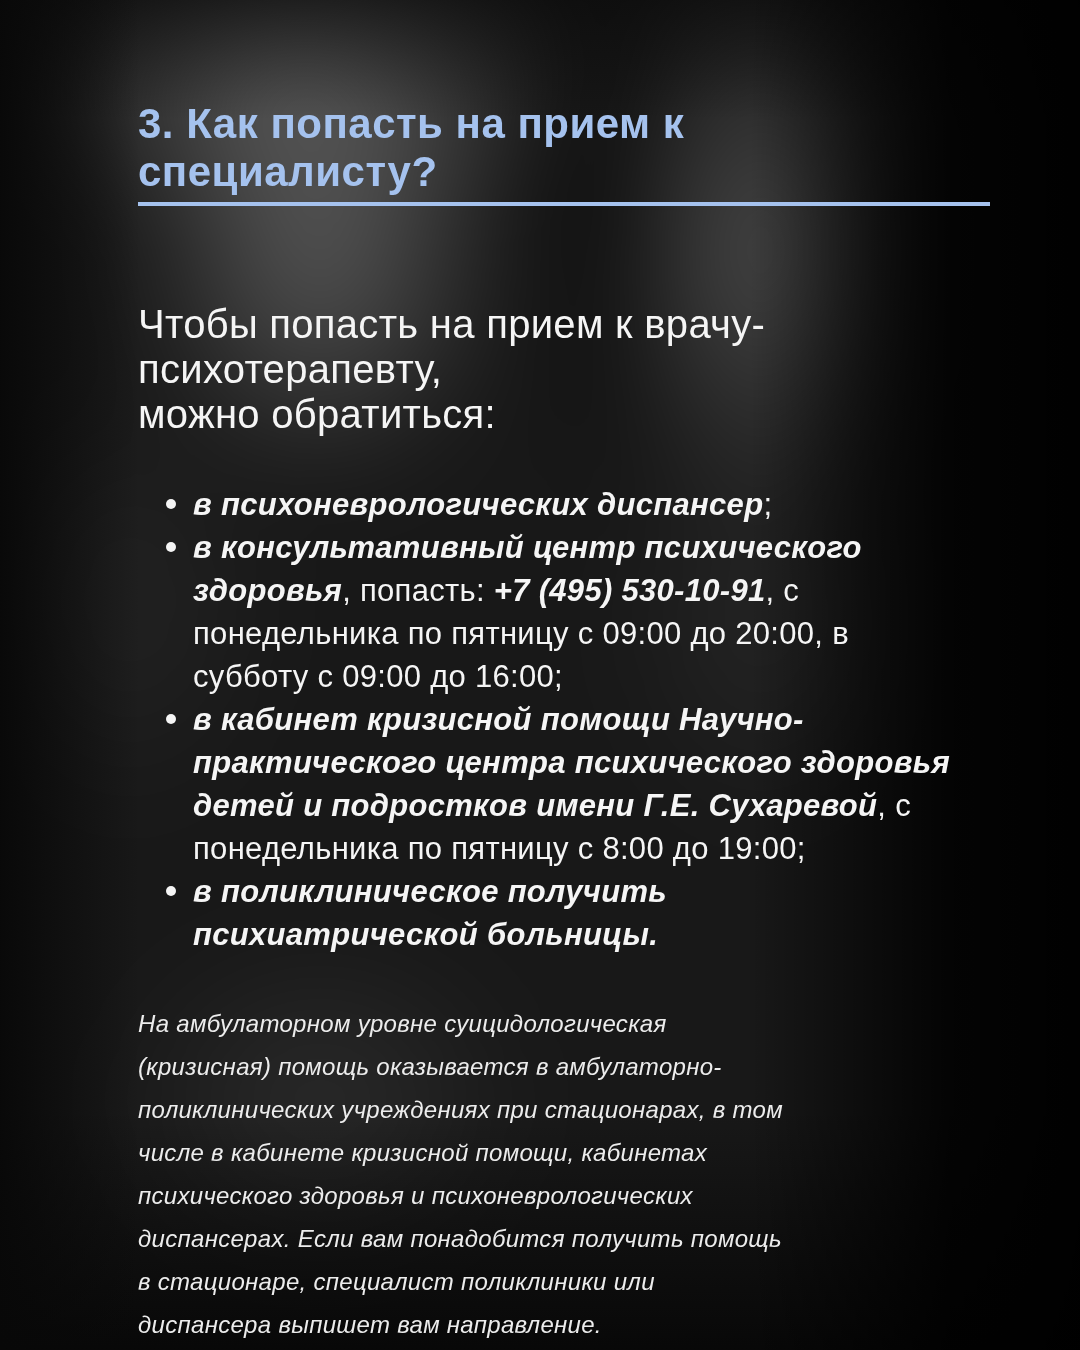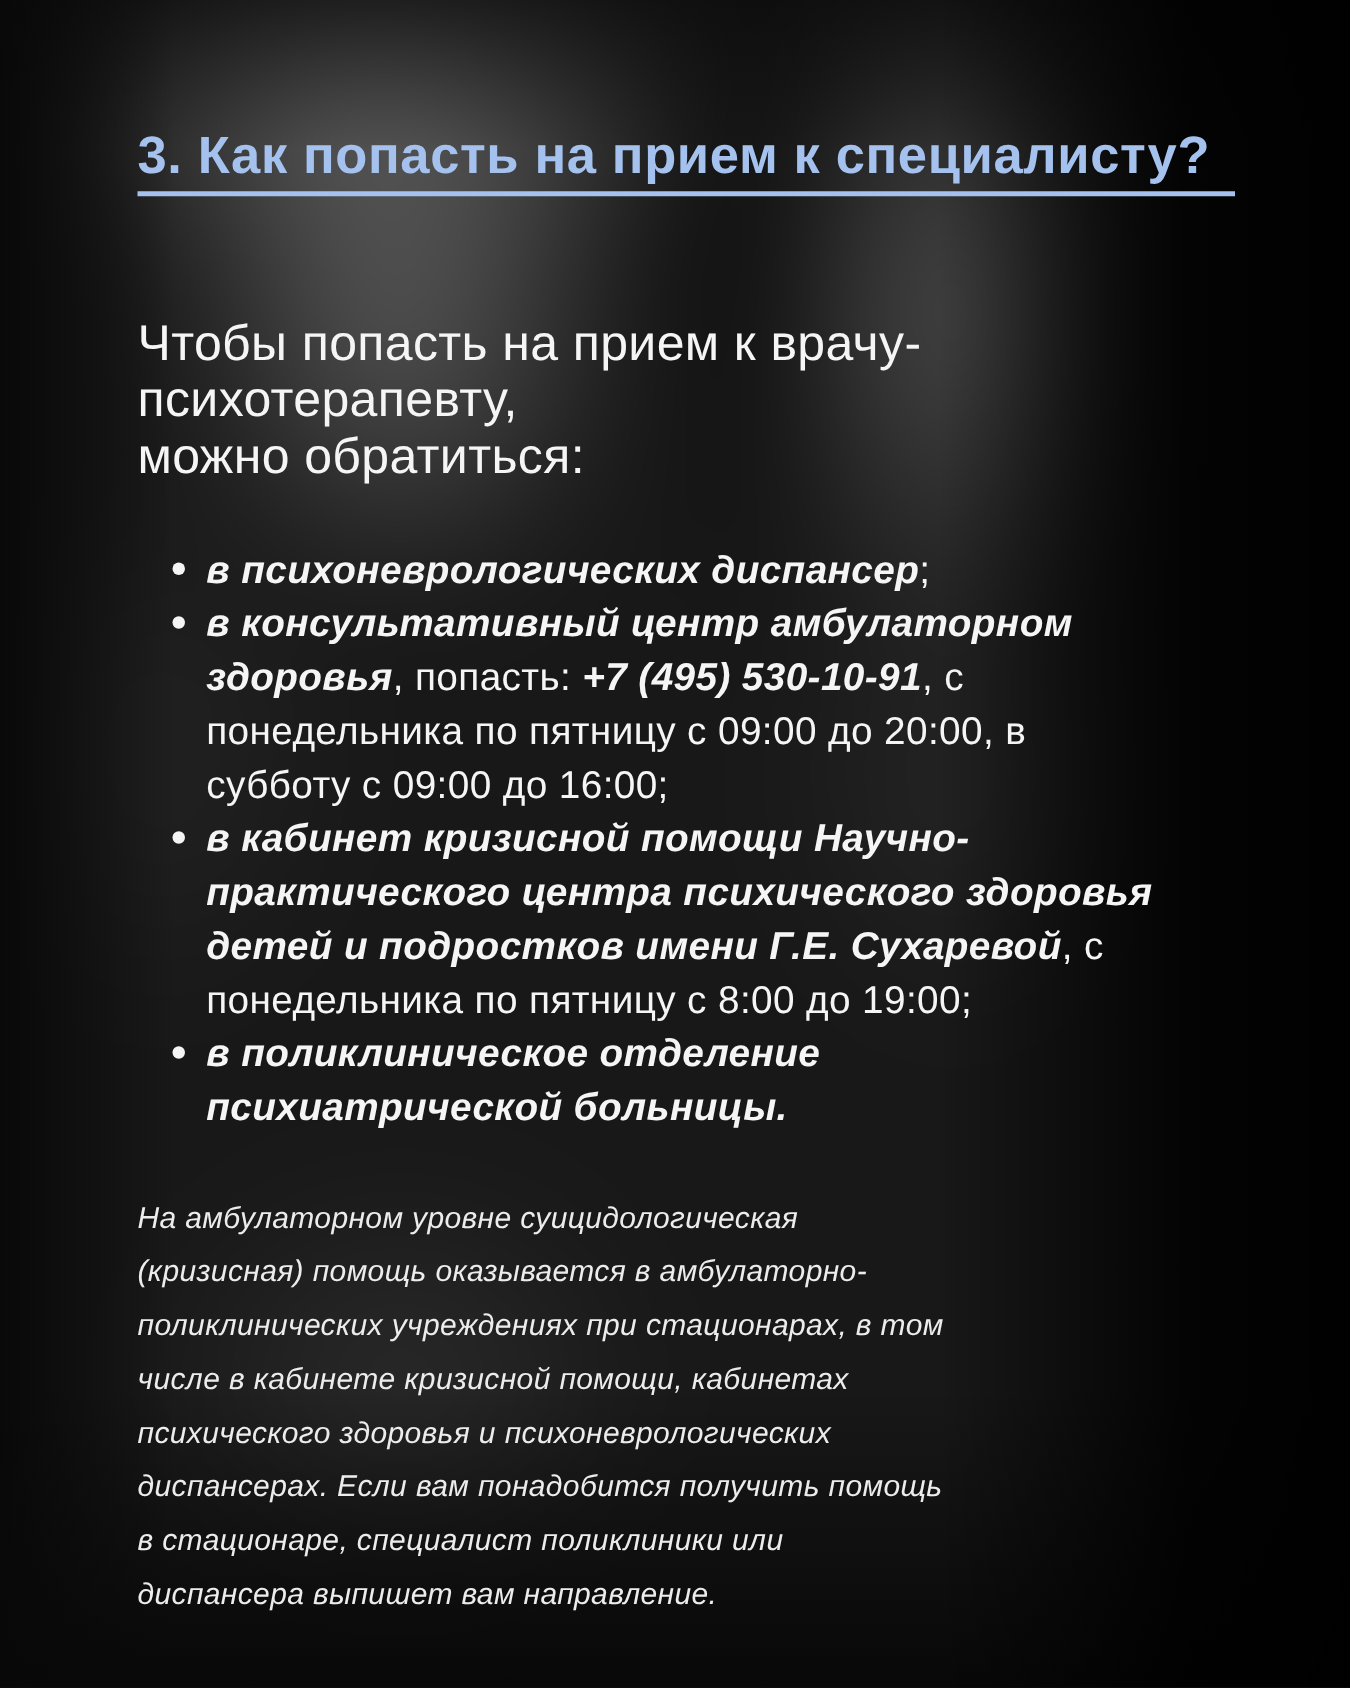--- a/index.html
+++ b/index.html
@@ -29,21 +29,21 @@
   
   .shade {
     position: absolute;
     inset: 0;
     background-image:
       linear-gradient(90deg, rgba(8,8,8,0.95) 0px, rgba(8,8,8,0) 140px),
       linear-gradient(270deg, rgba(0,0,0,0.97) 0px, rgba(0,0,0,0.85) 130px, rgba(0,0,0,0) 330px),
       linear-gradient(0deg, rgba(4,4,4,0.8) 0px, rgba(4,4,4,0) 240px),
       linear-gradient(180deg, rgba(6,6,6,0.45) 0px, rgba(6,6,6,0) 120px);
   }
-  .content { position: relative; z-index: 2; }
+  .content { position: relative; z-index: 2; margin-left: 28px; }
 
   .title {
     margin: 100px 90px 0 110px;
     font-size: 42px;
     line-height: 1.15;
     font-weight: 700;
     letter-spacing: 0.5px;
   }
   .title-text {
     display: inline-block;
@@ -101,29 +101,29 @@
   <div class="content">
     <h1 class="title" style="color: rgb(165, 194, 238);">
       <span class="title-text">3. Как попасть на прием к специалисту?</span>
     </h1>
 
     <p class="intro" style="color: rgb(245, 245, 245);">Чтобы попасть на прием к врачу-психотерапевту,
 можно обратиться:</p>
 
     <ul class="bullet-list" id="bullet-list">
         <li style="color: rgb(245, 245, 245);"><span class="dot"></span><span class="seg bold">в психоневрологических диспансер</span><span class="seg">;</span></li>
-        <li style="color: rgb(245, 245, 245);"><span class="dot"></span><span class="seg bold">в консультативный центр амбулаторном
+        <li style="color: rgb(245, 245, 245);"><span class="dot"></span><span class="seg bold">в консультативный центр психического
 здоровья</span><span class="seg">, попасть: </span><span class="seg bold">+7 (495) 530-10-91</span><span class="seg">, с
 понедельника по пятницу с 09:00 до 20:00, в
 субботу с 09:00 до 16:00;</span></li>
         <li style="color: rgb(245, 245, 245);"><span class="dot"></span><span class="seg bold">в кабинет кризисной помощи Научно-
 практического центра психического здоровья
 детей и подростков имени Г.Е. Сухаревой</span><span class="seg">, с
 понедельника по пятницу с 8:00 до 19:00;</span></li>
-        <li style="color: rgb(245, 245, 245);"><span class="dot"></span><span class="seg bold">в поликлиническое отделение
+        <li style="color: rgb(245, 245, 245);"><span class="dot"></span><span class="seg bold">в поликлиническое получить
 психиатрической больницы.</span></li>
       </ul>
 
     <p class="footer-note" style="color: rgb(236, 236, 236);">На амбулаторном уровне суицидологическая
 (кризисная) помощь оказывается в амбулаторно-
 поликлинических учреждениях при стационарах, в том
 числе в кабинете кризисной помощи, кабинетах
 психического здоровья и психоневрологических
 диспансерах. Если вам понадобится получить помощь
 в стационаре, специалист поликлиники или

